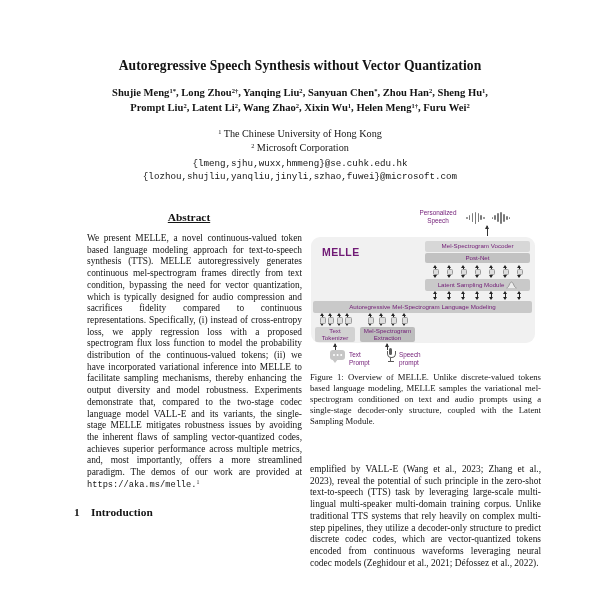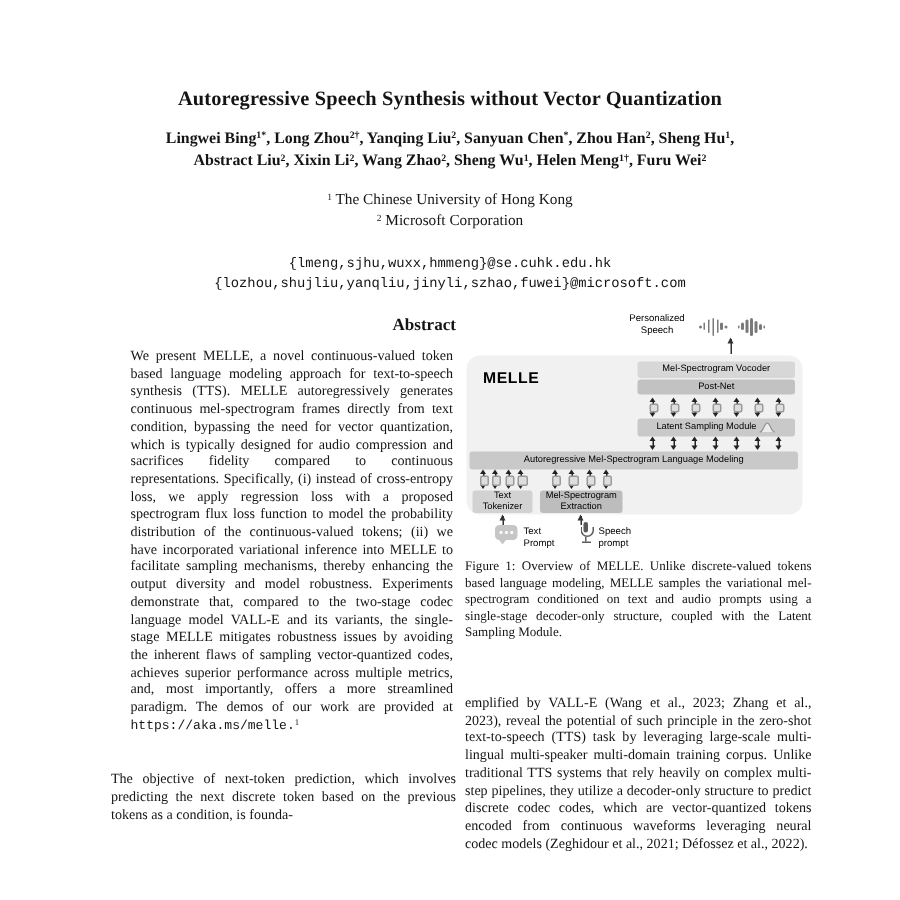--- a/index.html
+++ b/index.html
@@ -5,36 +5,36 @@
   html,body{margin:0;padding:0;background:#fff;}
   .page{position:relative;width:584px;height:600px;background:#fff;overflow:hidden;
         font-family:"Liberation Serif",serif;color:#141414;}
   sup{font-size:62%;vertical-align:baseline;position:relative;top:-0.45em;}
 
   
   .hdr{position:absolute;top:58px;left:0;width:600px;text-align:center;}
   .title{font-size:13.6px;font-weight:bold;margin:0;letter-spacing:0.1px;}
   .authors{margin-top:12px;font-weight:bold;font-size:10.6px;line-height:13.5px;}
   .affils{margin-top:13px;font-size:10.2px;line-height:12.5px;}
-  .emails{margin-top:15px;font-family:"Liberation Mono",monospace;font-size:9.2px;line-height:12.5px;}
+  .emails{margin-top:3px;font-family:"Liberation Mono",monospace;font-size:9.2px;line-height:12.5px;}
 
   
   .col-left{position:absolute;left:74px;top:211px;width:230px;}
-  .abs-head{text-align:right;font-weight:bold;font-size:11.4px;}
+  .abs-head{text-align:center;font-weight:bold;font-size:11.4px;text-decoration:underline;}
   .abs-body{margin:10px 2px 0 13px;font-size:9.4px;line-height:11.7px;text-align:justify;}
   .mono{font-family:"Liberation Mono",monospace;font-size:8.7px;}
   .sec-head{margin-top:15px;font-weight:bold;font-size:11.4px;}
   .sec-head .num{display:inline-block;width:17px;}
   .para{margin:24px 0 0 0;font-size:9.4px;line-height:11.7px;text-align:justify;}
   .col-right{position:absolute;left:310px;top:204px;width:231px;}
   .cap{font-size:8.7px;line-height:11px;text-align:justify;margin-top:2px;}
   .col-right .para{margin-top:37px;}
 
   
-  .fig{position:relative;width:231px;height:166px;font-family:"Liberation Sans",sans-serif;color:#000000;}
+  .fig{position:relative;width:231px;height:166px;font-family:"Liberation Sans",sans-serif;color:#701a75;}
   .ps-label{position:absolute;left:102px;top:5px;width:52px;text-align:center;font-size:6.4px;line-height:7.6px;}
   .wave{position:absolute;left:156px;top:7px;height:13px;display:flex;align-items:center;}
   .wave b{display:inline-block;width:1.6px;margin-right:1.3px;background:#7a7a7a;border-radius:1px;}
   .wave .gap{width:4px;background:none;}
   .uar{position:absolute;width:1.2px;background:#333;}
   .uar::before{content:"";position:absolute;top:-1px;left:-2.1px;
     border-left:2.7px solid transparent;border-right:2.7px solid transparent;border-bottom:4px solid #333;}
   .melle{position:absolute;left:1px;top:33px;width:224px;height:106px;background:#f1f1f1;border-radius:9px;}
   .melle-label{position:absolute;left:11px;top:9px;font-size:10.5px;font-weight:600;letter-spacing:0.4px;}
   .blk{position:absolute;border-radius:2px;display:flex;align-items:center;justify-content:center;
@@ -73,37 +73,37 @@
   .mic .base{left:2px;top:13px;width:5.5px;height:1px;background:#5a5a5a;}
 </style>
 </head>
 <body>
 
 <div class="page">
 
   <div class="hdr">
     <h1 class="title">Autoregressive Speech Synthesis without Vector Quantization</h1>
     <div class="authors">
-        <div><span>Lingwei Bing</span><sup>1*</sup>, <span>Long Zhou</span><sup>2†</sup>, <span>Yanqing Liu</span><sup>2</sup>, <span>Sanyuan Chen</span><sup>*</sup>, <span>Zhou Han</span><sup>2</sup>, <span>Sheng Hu</span><sup>1</sup>,</div>
-        <div><span>Abstract Liu</span><sup>2</sup>, <span>Xixin Li</span><sup>2</sup>, <span>Wang Zhao</span><sup>2</sup>, <span>Sheng Wu</span><sup>1</sup>, <span>Helen Meng</span><sup>1†</sup>, <span>Furu Wei</span><sup>2</sup></div>
+        <div><span>Shujie Meng</span><sup>1*</sup>, <span>Long Zhou</span><sup>2†</sup>, <span>Yanqing Liu</span><sup>2</sup>, <span>Sanyuan Chen</span><sup>*</sup>, <span>Zhou Han</span><sup>2</sup>, <span>Sheng Hu</span><sup>1</sup>,</div>
+        <div><span>Prompt Liu</span><sup>2</sup>, <span>Latent Li</span><sup>2</sup>, <span>Wang Zhao</span><sup>2</sup>, <span>Xixin Wu</span><sup>1</sup>, <span>Helen Meng</span><sup>1†</sup>, <span>Furu Wei</span><sup>2</sup></div>
       </div>
     <div class="affils">
       <div><sup>1</sup><span> The Chinese University of Hong Kong</span></div>
       <div><sup>2</sup><span> Microsoft Corporation</span></div>
     </div>
     <div class="emails">
       <div>{lmeng,sjhu,wuxx,hmmeng}@se.cuhk.edu.hk</div>
       <div>{lozhou,shujliu,yanqliu,jinyli,szhao,fuwei}@microsoft.com</div>
     </div>
   </div>
 
   <div class="col-left">
     <div class="abs-head">Abstract</div>
     <p class="abs-body"><span>We present MELLE, a novel continuous-valued token based language modeling approach for text-to-speech synthesis (TTS). MELLE autoregressively generates continuous mel-spectrogram frames directly from text condition, bypassing the need for vector quantization, which is typically designed for audio compression and sacrifices fidelity compared to continuous representations. Specifically, (i) instead of cross-entropy loss, we apply regression loss with a proposed spectrogram flux loss function to model the probability distribution of the continuous-valued tokens; (ii) we have incorporated variational inference into MELLE to facilitate sampling mechanisms, thereby enhancing the output diversity and model robustness. Experiments demonstrate that, compared to the two-stage codec language model VALL-E and its variants, the single-stage MELLE mitigates robustness issues by avoiding the inherent flaws of sampling vector-quantized codes, achieves superior performance across multiple metrics, and, most importantly, offers a more streamlined paradigm. The demos of our work are provided at </span><span class="mono">https://aka.ms/melle.</span><sup>1</sup></p>
-    <p class="para">The objective of next-token prediction, which involves predicting the next discrete token based on the previous tokens as a condition, is founda-</p>
+    <div class="sec-head"><span class="num">1</span><span>Introduction</span></div>
   </div>
 
   <div class="col-right">
 
     <div class="fig">
       <div class="ps-label">
         <div>Personalized</div>
         <div>Speech</div>
       </div>
       <div class="wave">

